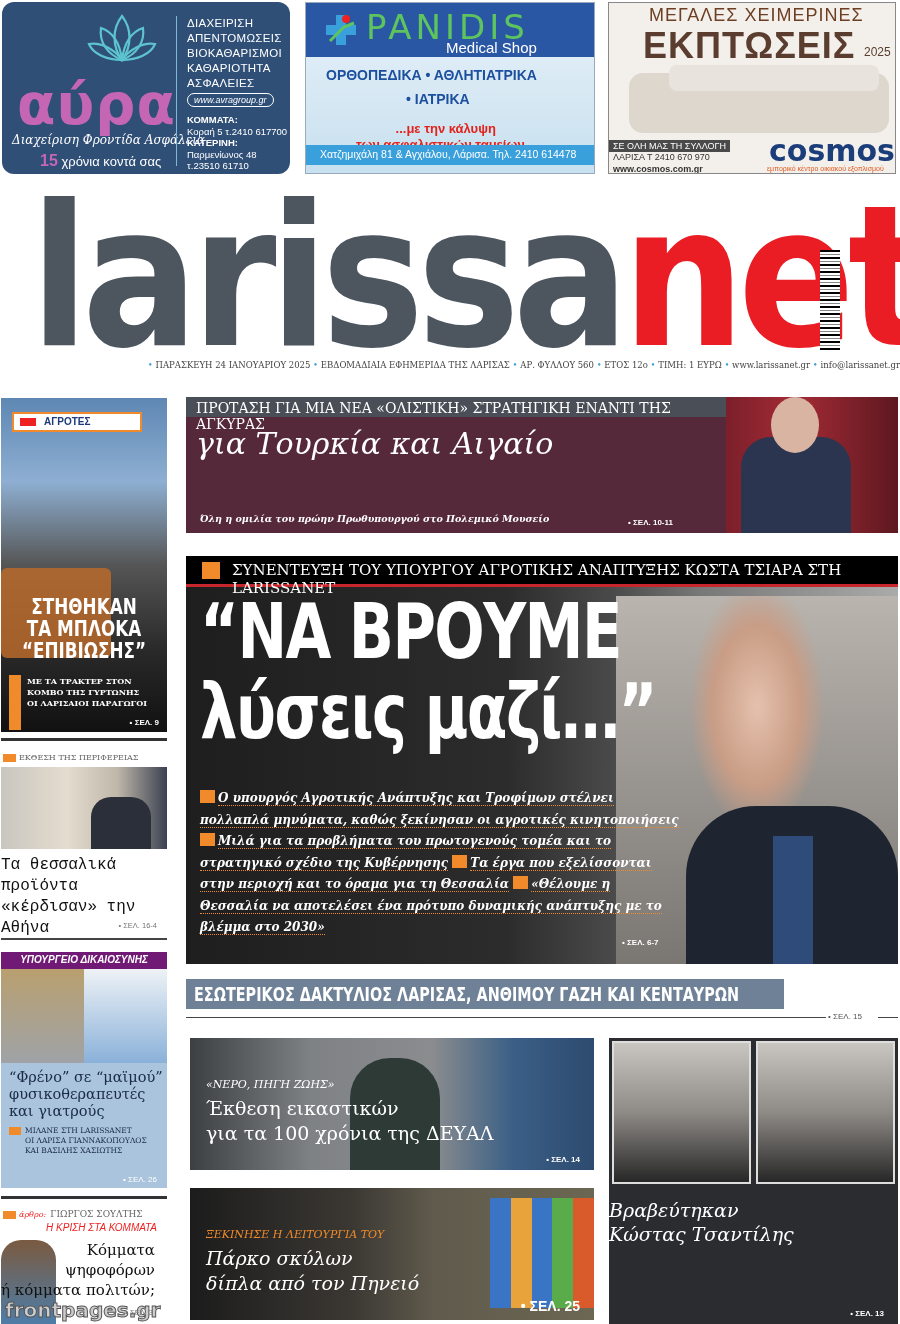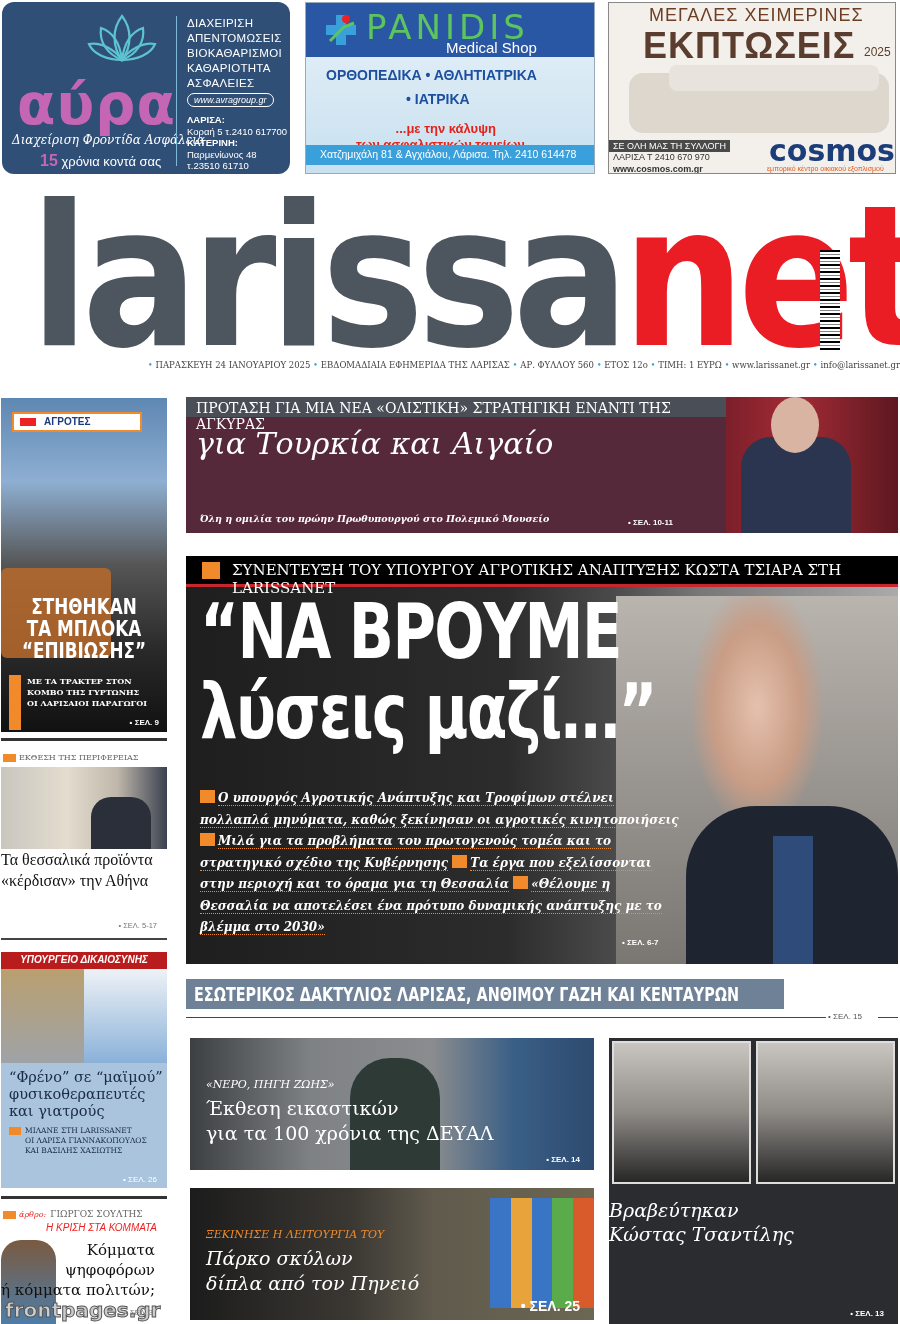--- a/index.html
+++ b/index.html
@@ -51,25 +51,25 @@
 .ag h2{position:absolute;left:0;right:0;top:198px;text-align:center;font-size:21px;line-height:22px;color:#fff;font-family:"DejaVu Sans",sans-serif;font-weight:bold;transform:scaleX(.8)}
 .ag .sub{position:absolute;left:26px;top:278px;font-size:8px;line-height:11px;color:#fff;font-weight:bold;font-family:"DejaVu Serif",serif}
 .ag .sb{position:absolute;left:8px;top:277px;width:12px;height:55px;background:#f08a2a}
 .ag .pg{position:absolute;right:8px;bottom:5px;font-size:8px;color:#fff;font-weight:bold}
 .hr{height:3px;background:#333}
 .exh{left:1px;top:738px;width:166px}
 .exh .lab{font-size:8px;color:#666;padding:12px 0 0 2px;font-family:"DejaVu Serif",serif}
 .exh .lab i{display:inline-block;width:13px;height:8px;background:#f08a2a;margin-right:3px;vertical-align:middle}
 .exh .img{margin-top:5px;height:82px;background:linear-gradient(90deg,#c9c6bf,#e4ddcf 40%,#bfb7aa 70%,#3a4150);position:relative}
 .exh .img::after{content:"";position:absolute;left:90px;top:30px;width:60px;height:52px;background:#2a2f3a;border-radius:20px 20px 0 0}
-.exh h3{font-family:Liberation Serif, serif;font-weight:normal;font-size:16px;line-height:21px;color:#111}
+.exh h3{font-family:Liberation Mono, monospace;font-weight:normal;font-size:16px;line-height:21px;margin-top:6px;color:#111}
 .exh .pg{position:absolute;right:10px;top:183px;font-size:7.5px;color:#777}
 .exh .hr2{position:absolute;top:200px;left:0;width:166px;height:2px;background:#444}
 .just{left:1px;top:952px;width:166px;height:236px;background:#a9c4dc}
-.just .lab{height:17px;background:#b91c1c;color:#fff;font-size:10px;font-weight:bold;font-style:italic;text-align:center;padding-top:2px}
+.just .lab{height:17px;background:#701a75;color:#fff;font-size:10px;font-weight:bold;font-style:italic;text-align:center;padding-top:2px}
 .just .ph{height:94px;display:flex}
 .just .ph div{flex:1}
 .just .p1{background:linear-gradient(#b99f6f,#9fa3a7)}
 .just .p2{background:linear-gradient(#eef2f6,#8ab1d9)}
 .just h3{font-family:"DejaVu Serif",serif;font-weight:normal;font-size:14.5px;line-height:17px;color:#1a2a4a;padding:6px 4px 0 8px}
 .just .sub{font-size:7.5px;line-height:10px;color:#1a2a4a;padding:6px 0 0 24px;position:relative;font-family:"DejaVu Serif",serif}
 .just .sub i{position:absolute;left:8px;top:7px;width:12px;height:8px;background:#f08a2a}
 .just .pg{position:absolute;right:10px;bottom:4px;font-size:8px;color:#fff}
 .art{left:1px;top:1196px;width:166px;height:128px}
 .art .lab{font-size:9px;color:#666;padding:10px 0 0 2px;font-family:"DejaVu Serif",serif}
@@ -143,21 +143,21 @@
   <div class="vline"></div>
   <div class="svc">
     <div>ΔΙΑΧΕΙΡΙΣΗ</div>
       <div>ΑΠΕΝΤΟΜΩΣΕΙΣ</div>
       <div>ΒΙΟΚΑΘΑΡΙΣΜΟΙ</div>
       <div>ΚΑΘΑΡΙΟΤΗΤΑ</div>
       <div>ΑΣΦΑΛΕΙΕΣ</div>
   </div>
   <div class="web">www.avragroup.gr</div>
   <div class="addr">
-    <div style="font-weight:bold">ΛΑΡΙΣΑ:</div>
+    <div style="font-weight:bold">ΚΟΜΜΑΤΑ:</div>
       <div>Κοραή 5 τ.2410 617700</div>
       <div style="font-weight:bold">ΚΑΤΕΡΙΝΗ:</div>
       <div>Παρμενίωνος 48</div>
       <div>τ.23510 61710</div>
   </div>
 </div>
 
 <div class="abs ad2">
   <div class="top">
     <svg class="cross" viewBox="0 0 34 34">
@@ -208,21 +208,21 @@
       <div>ΟΙ ΛΑΡΙΣΑΙΟΙ ΠΑΡΑΓΩΓΟΙ</div>
     </div>
   <div class="pg">• ΣΕΛ. 9</div>
 </div>
 
 <div class="abs exh">
   <div class="hr"></div>
   <div class="lab"><i></i><span>ΕΚΘΕΣΗ ΤΗΣ ΠΕΡΙΦΕΡΕΙΑΣ</span></div>
   <div class="img"></div>
   <h3>Τα θεσσαλικά προϊόντα «κέρδισαν» την Αθήνα</h3>
-  <div class="pg">• ΣΕΛ. 5-17</div>
+  <div class="pg">• ΣΕΛ. 16-4</div>
   <div class="hr2"></div>
 </div>
 
 <div class="abs just">
   <div class="lab">ΥΠΟΥΡΓΕΙΟ ΔΙΚΑΙΟΣΥΝΗΣ</div>
   <div class="ph">
       <div class="p1"></div>
       <div class="p2"></div>
     </div>
   <h3>“Φρένο” σε “μαϊμού” φυσικοθεραπευτές και γιατρούς</h3>

